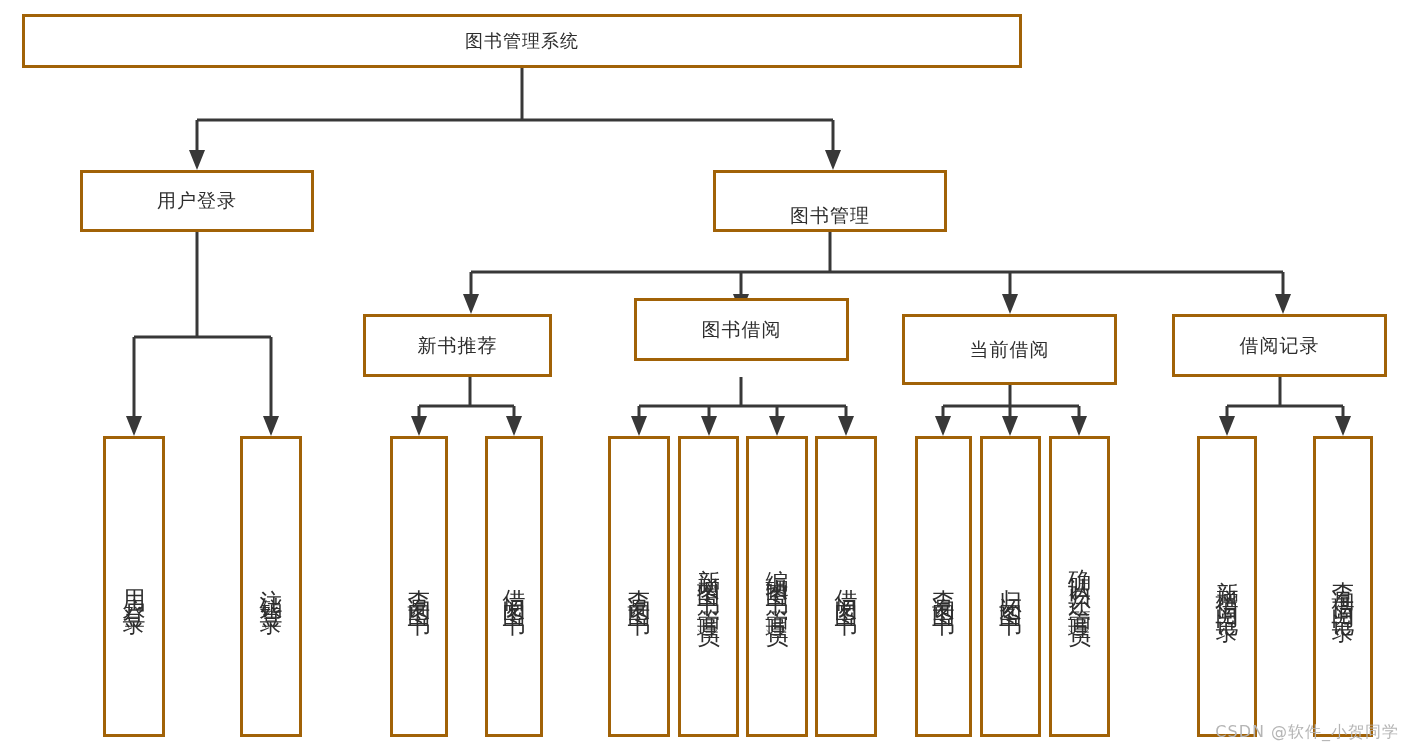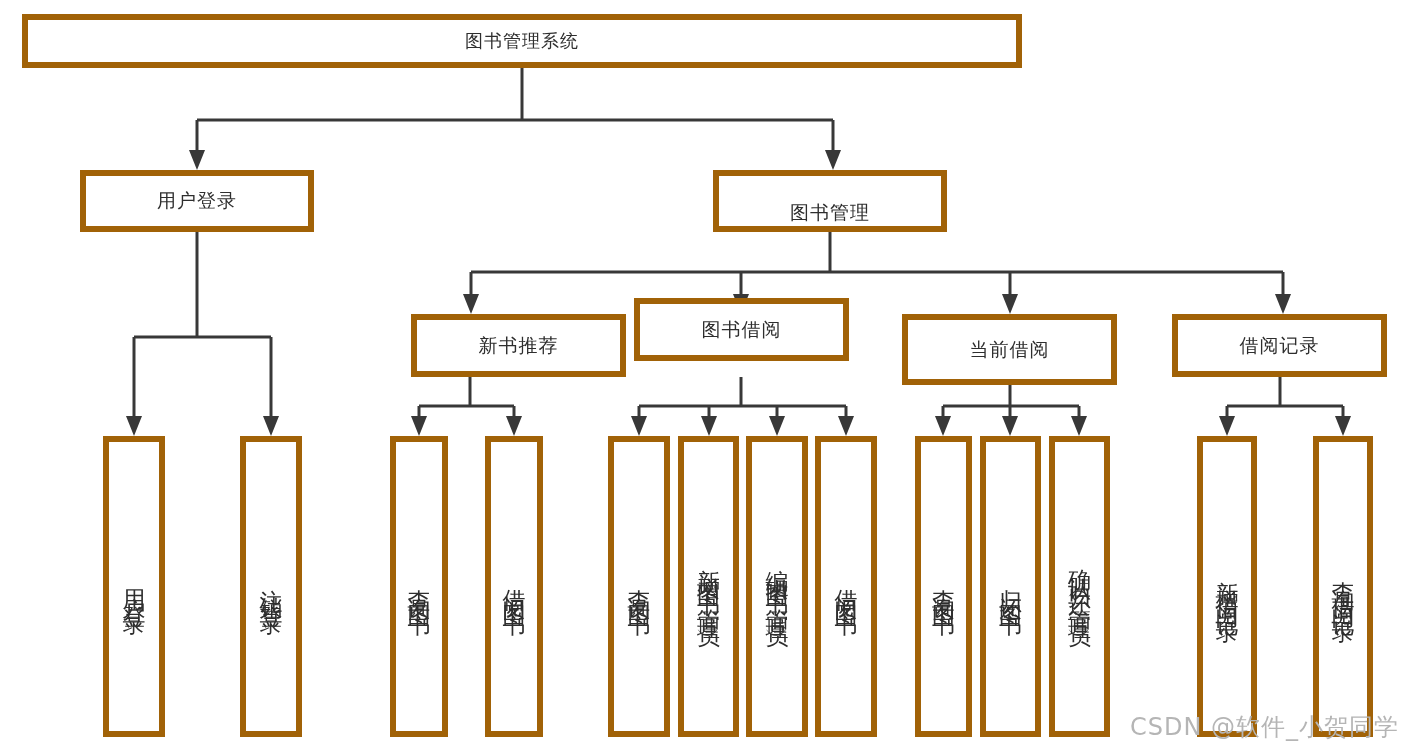--- a/index.html
+++ b/index.html
@@ -17,41 +17,41 @@
   }
   .connectors {
     position: absolute;
     left: 0; top: 0;
     width: 1405px; height: 747px;
   }
   .box {
     position: absolute;
     box-sizing: border-box;
     background: #ffffff;
-    border: 6px solid #a16207;
+    border: 3px solid #a16207;
     color: #2e2e2e;
     display: flex;
     align-items: center;
     justify-content: center;
     text-align: center;
   }
   .h-box { font-size: 19px; letter-spacing: 1px; }
   .root-box { font-size: 18px; }
   .v-box {
     writing-mode: vertical-rl;
     text-orientation: mixed;
     font-size: 23px;
     letter-spacing: 8px;
     line-height: 1;
   }
   .watermark {
     position: absolute;
     right: 6px;
     bottom: 4px;
-    font-size: 24px;
+    font-size: 16px;
     color: #b5b5b5;
     letter-spacing: 1px;
     white-space: nowrap;
   }
 </style>
 </head>
 <body>
 
 <div class="stage">
 
@@ -125,21 +125,21 @@
     <span>图书管理系统</span>
   </div>
 
   <div class="box h-box" style="left:80px; top:170px; width:234px; height:62px;">
     <span>用户登录</span>
   </div>
   <div class="box h-box" style="left:713px; top:170px; width:234px; height:62px;align-items:flex-end;">
     <span>图书管理</span>
   </div>
 
-  <div class="box h-box" style="left:363px; top:314px; width:215px; height:63px;margin-left:48px;">
+  <div class="box h-box" style="left:363px; top:314px; width:189px; height:63px;">
     <span>新书推荐</span>
   </div>
   <div class="box h-box" style="left:634px; top:298px; width:215px; height:63px;">
     <span>图书借阅</span>
   </div>
   <div class="box h-box" style="left:902px; top:314px; width:215px; height:71px;">
     <span>当前借阅</span>
   </div>
   <div class="box h-box" style="left:1172px; top:314px; width:215px; height:63px;">
     <span>借阅记录</span>

